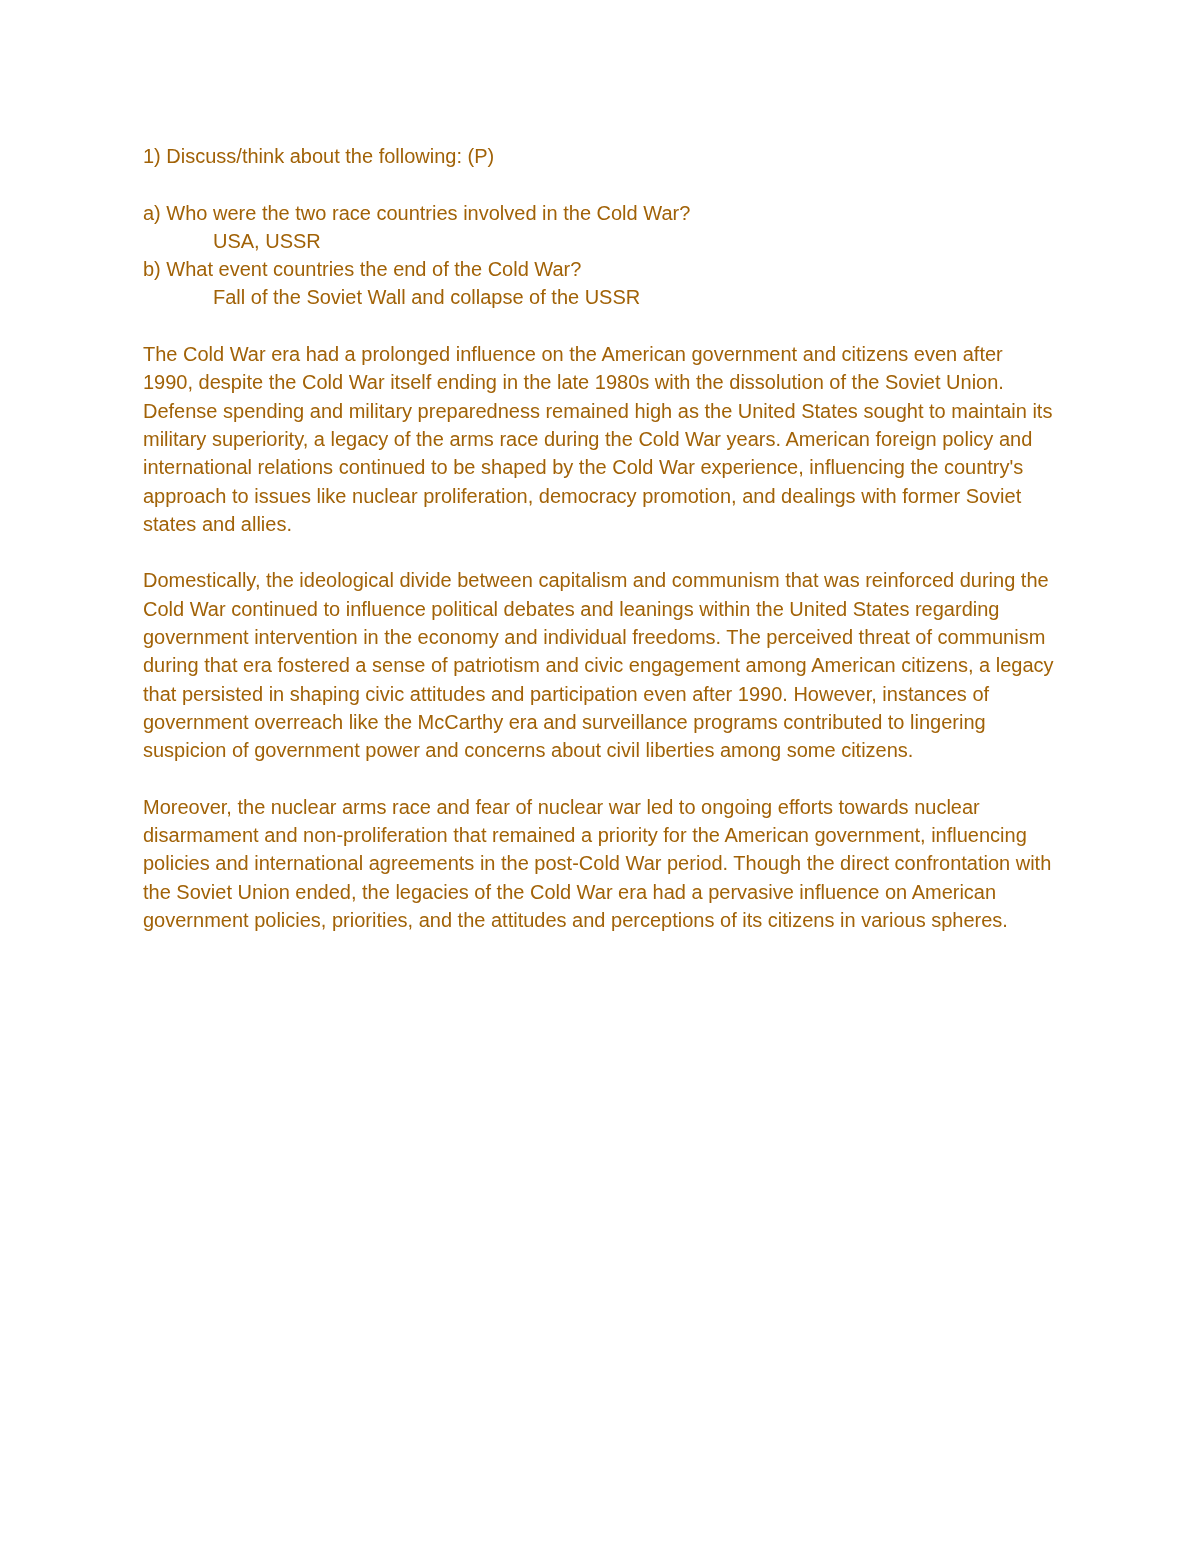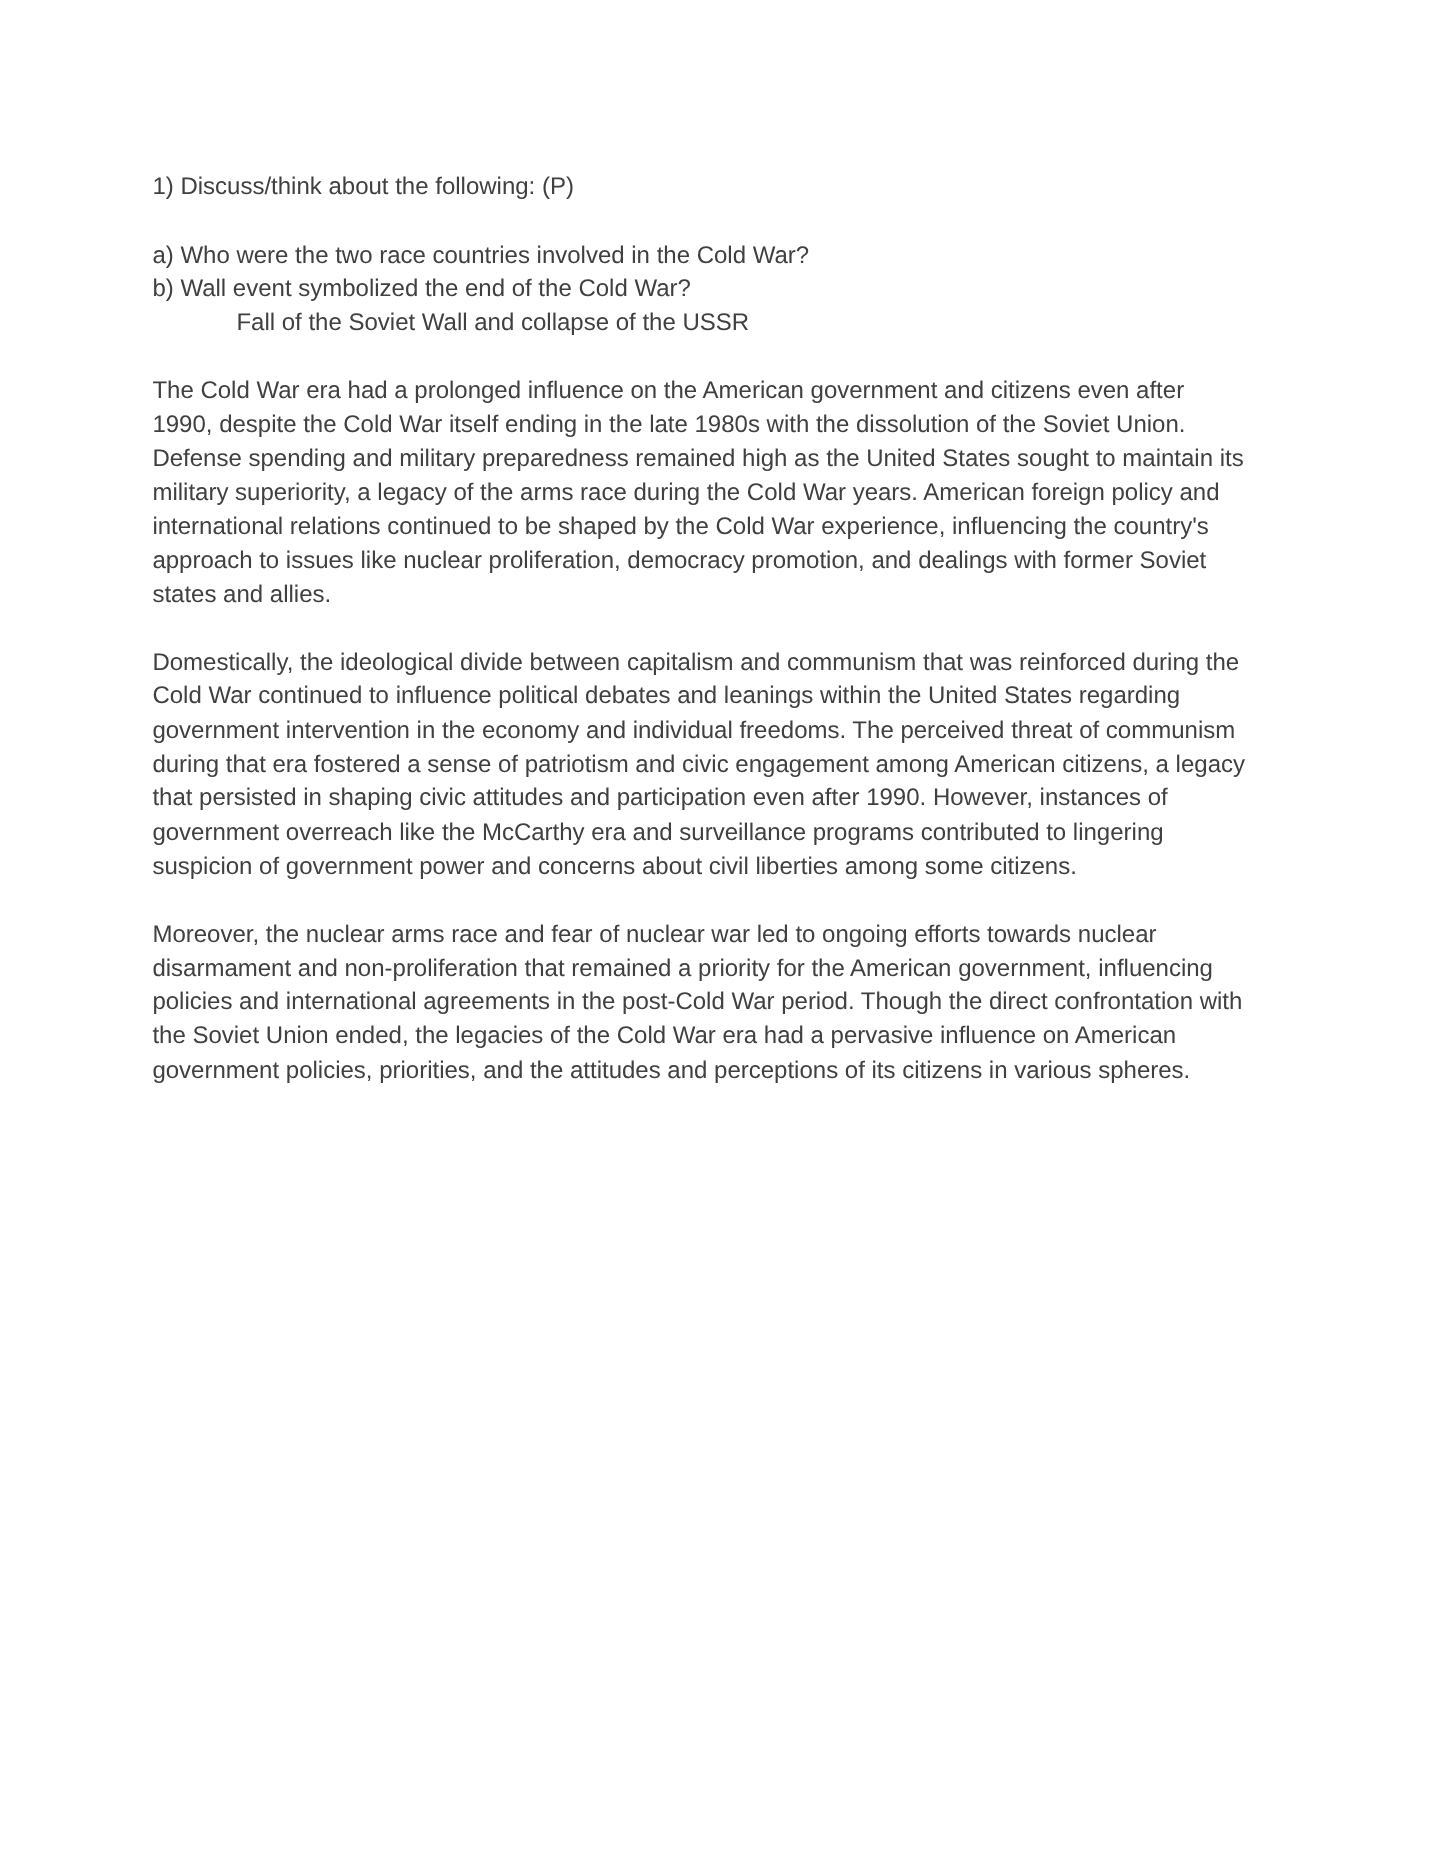--- a/index.html
+++ b/index.html
@@ -14,26 +14,26 @@
   }
   .page {
     position: relative;
     width: 1200px;
     height: 1553px;
     background: #ffffff;
   }
   .content {
     position: absolute;
     top: 142px;
-    left: 127px;
+    left: 143px;
     width: 915px;
     font-family: "Liberation Sans", "DejaVu Sans", sans-serif;
     font-size: 20px;
     line-height: 28.3px;
-    color: #404040;
+    color: #a16207;
     font-weight: 400;
   }
   .content p {
     margin: 0;
     white-space: pre-wrap;
   }
   .prompt {
     margin-bottom: 28.3px !important; 
   }
   .qa-answer {
@@ -46,22 +46,23 @@
 </head>
 <body>
 
 <div class="page">
   <div class="content">
 
     <p class="prompt">1) Discuss/think about the following: (P)</p>
 
     <p class="qa-question">a) Who were the two race countries involved in the Cold War?</p>
 
+    <p class="qa-answer">USA, USSR</p>
 
-    <p class="qa-question">b) Wall event symbolized the end of the Cold War?</p>
+    <p class="qa-question">b) What event countries the end of the Cold War?</p>
 
     <p class="qa-answer">Fall of the Soviet Wall and collapse of the USSR</p>
 
     <p class="para">The Cold War era had a prolonged influence on the American government and citizens even after 1990, despite the Cold War itself ending in the late 1980s with the dissolution of the Soviet Union. Defense spending and military preparedness remained high as the United States sought to maintain its military superiority, a legacy of the arms race during the Cold War years. American foreign policy and international relations continued to be shaped by the Cold War experience, influencing the country's approach to issues like nuclear proliferation, democracy promotion, and dealings with former Soviet states and allies.</p>
 
     <p class="para">Domestically, the ideological divide between capitalism and communism that was reinforced during the Cold War continued to influence political debates and leanings within the United States regarding government intervention in the economy and individual freedoms. The perceived threat of communism during that era fostered a sense of patriotism and civic engagement among American citizens, a legacy that persisted in shaping civic attitudes and participation even after 1990. However, instances of government overreach like the McCarthy era and surveillance programs contributed to lingering  suspicion of government power and concerns about civil liberties among some citizens.</p>
 
     <p class="para">Moreover, the nuclear arms race and fear of nuclear war led to ongoing efforts towards nuclear disarmament and non-proliferation that remained a priority for the American government, influencing policies and international agreements in the post-Cold War period. Though the direct confrontation with the Soviet Union ended, the legacies of the Cold War era had a pervasive influence on American government policies, priorities, and the attitudes and perceptions of its citizens in various spheres.</p>
 
   </div>

